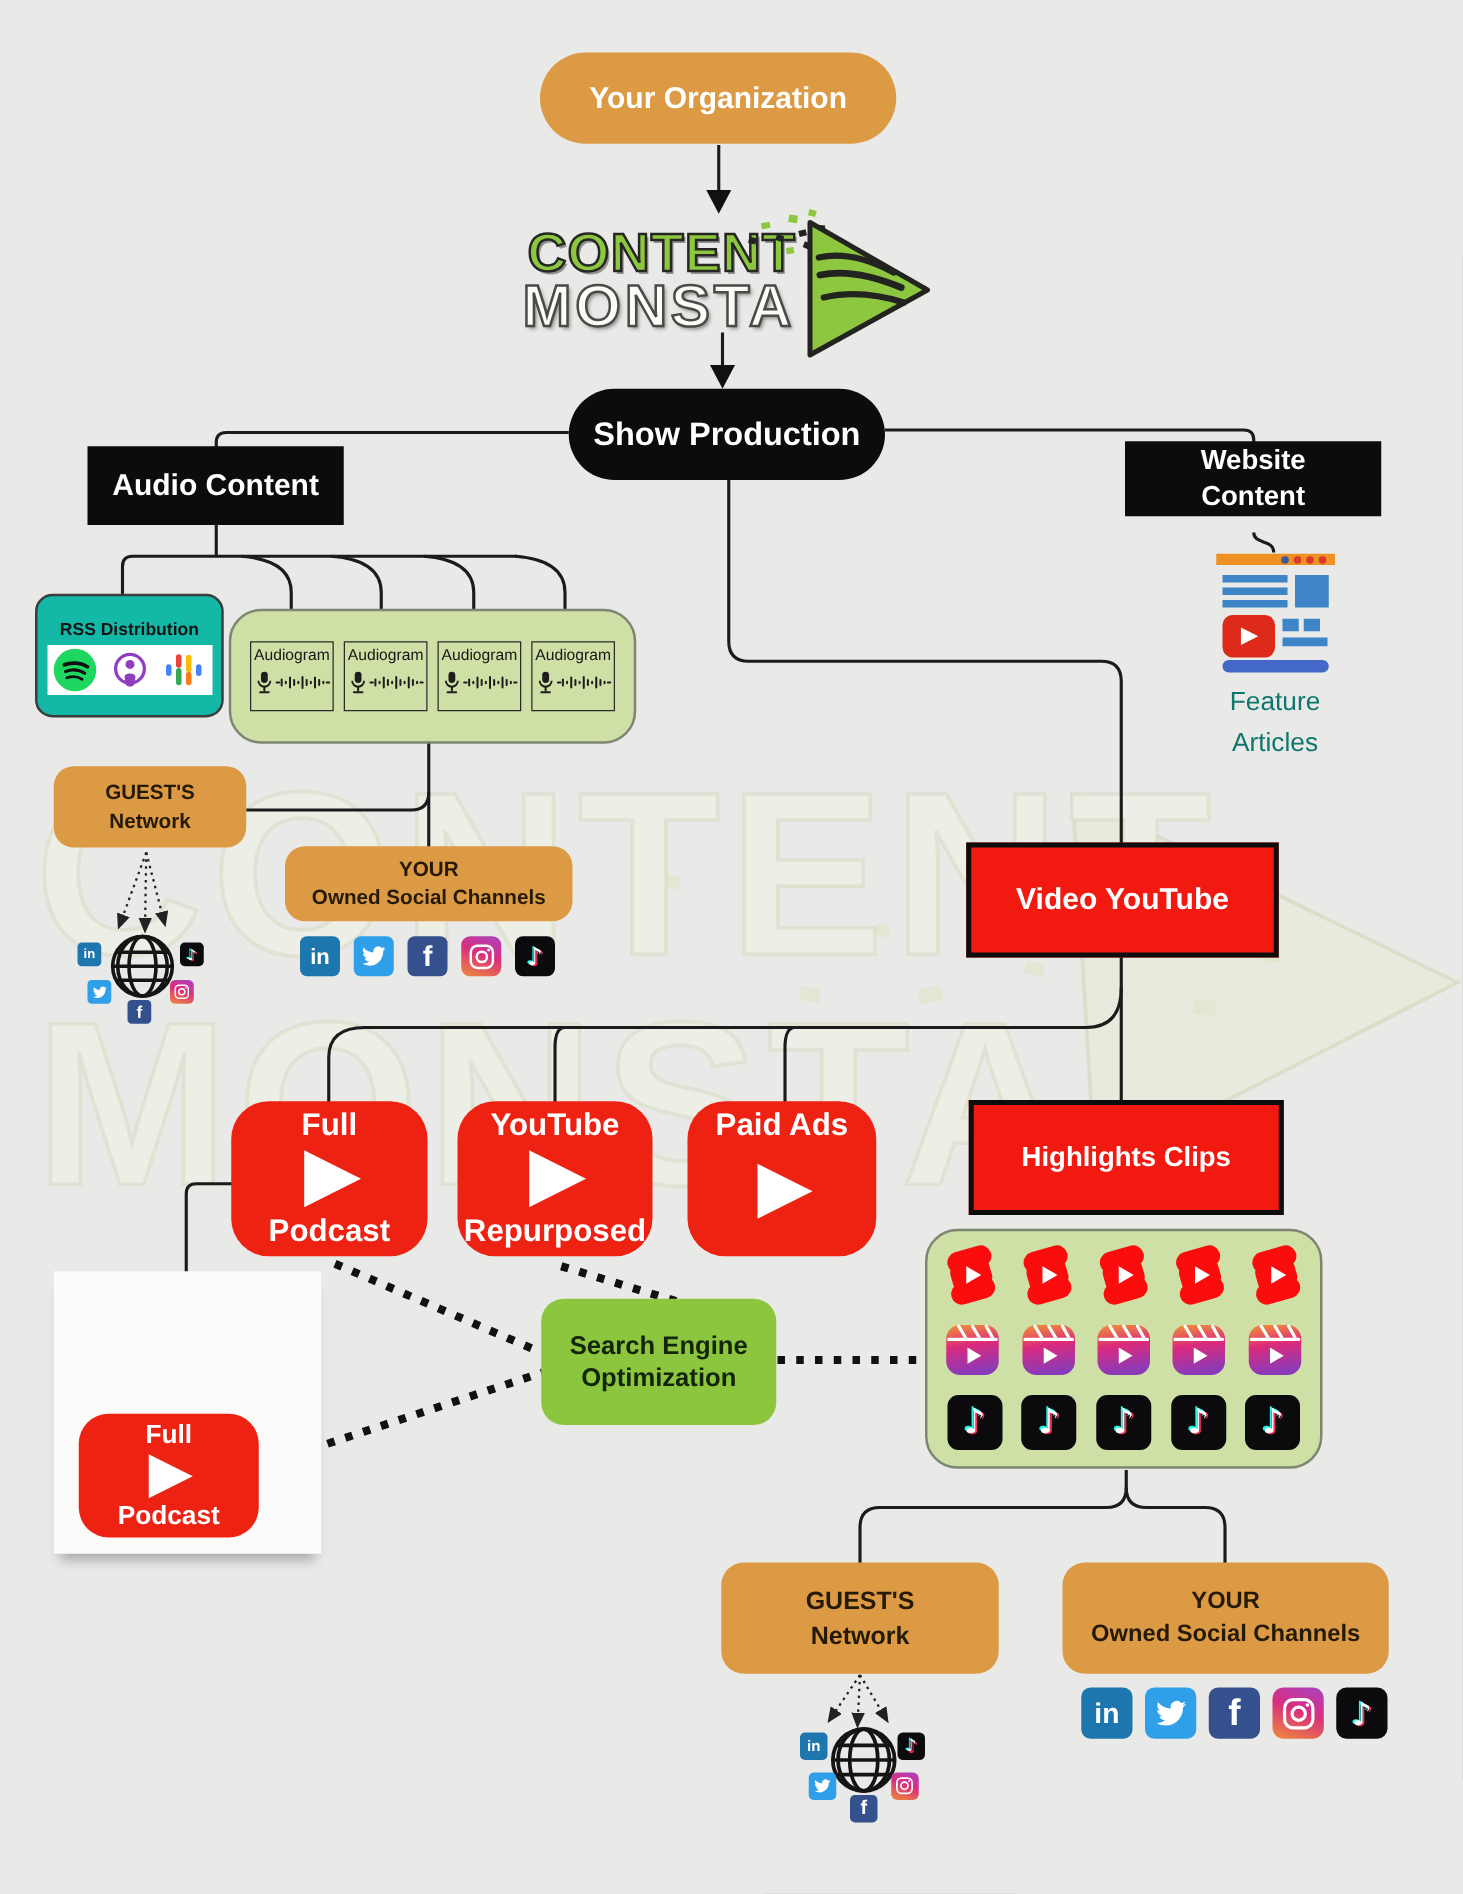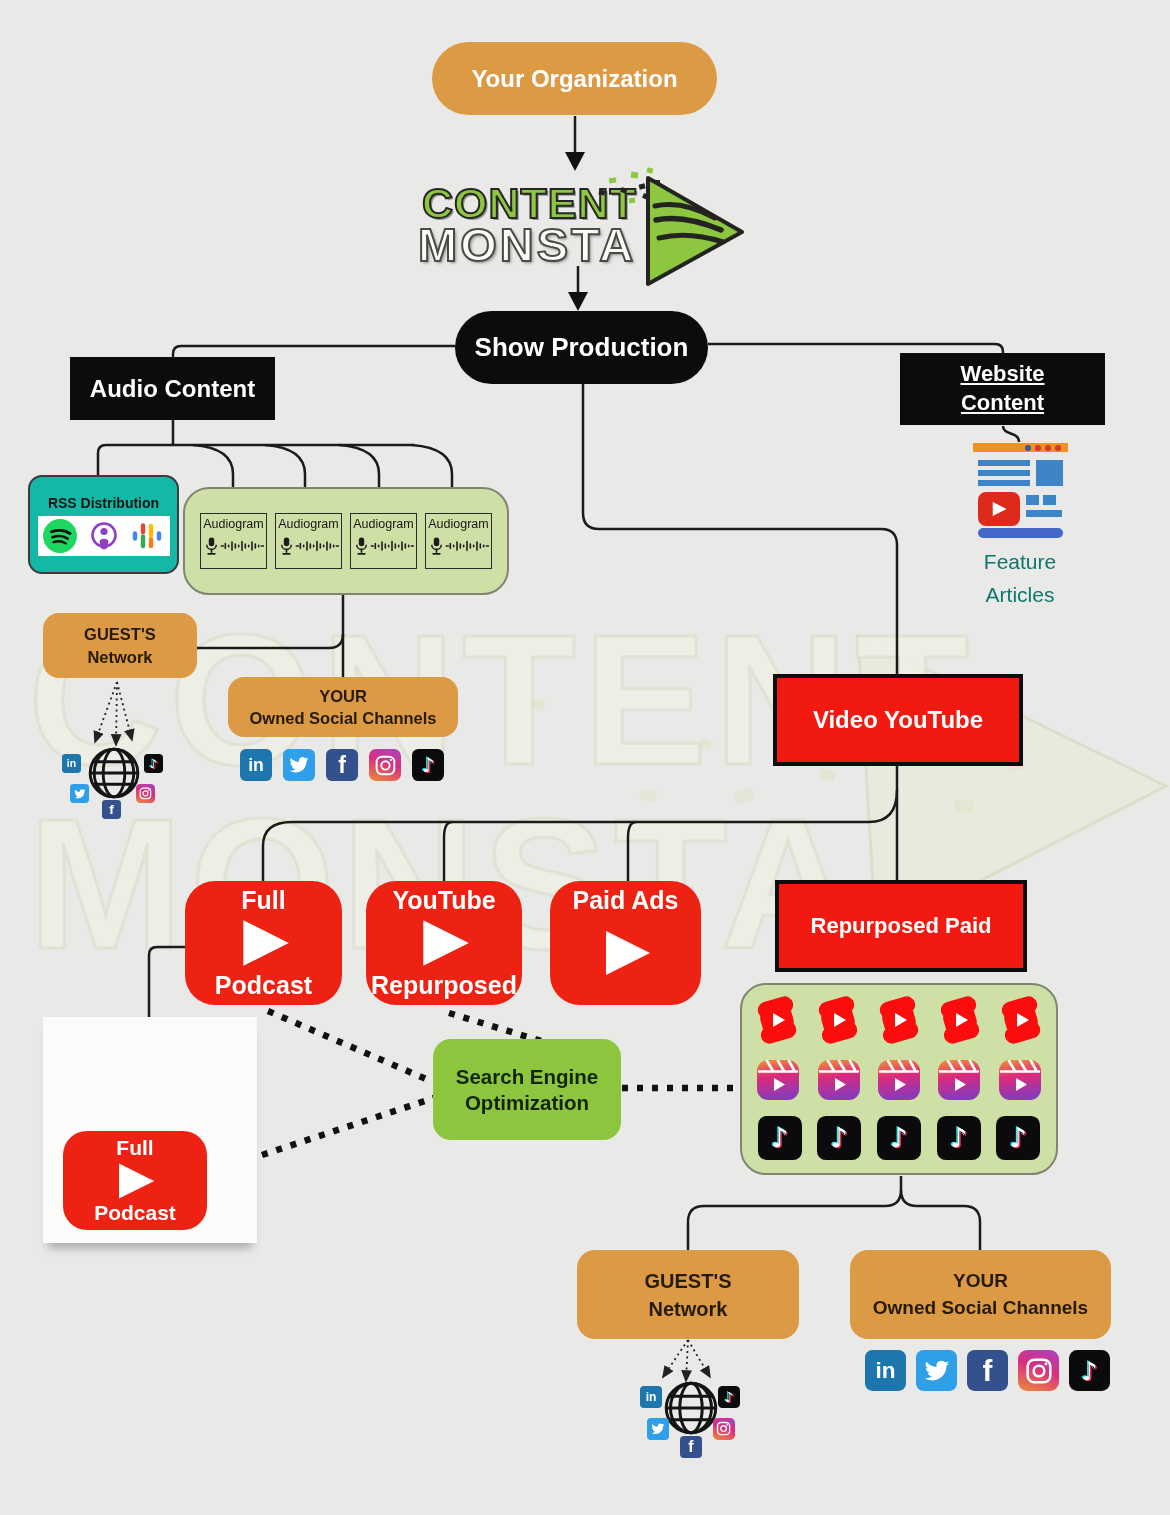--- a/index.html
+++ b/index.html
@@ -177,21 +177,21 @@
   </svg>
 
   <div class="node pill blackbox" style="left:455px;top:311px;width:253px;height:73px;font-size:26px;align-items:center;">
     <span>Show Production</span>
   </div>
 
   <div class="node blackbox" style="left:70px;top:357px;width:205px;height:63px;font-size:24px;align-items:center;">
     <span>Audio Content</span>
   </div>
 
-  <div class="node blackbox" style="left:900px;top:353px;width:205px;height:72px;font-size:22px;line-height:1.3;text-decoration:underline;">
+  <div class="node blackbox" style="left:900px;top:353px;width:205px;height:60px;font-size:22px;line-height:1.3;">
     <span>Website</span>
     <span>Content</span>
   </div>
 
   <div class="node rss">
     <div class="rss-label">RSS Distribution</div>
     <div class="rss-icons">
       <svg width="36" height="36" viewBox="0 0 36 36">
         <circle cx="18" cy="18" r="17" fill="#1ed760"></circle>
         <path d="M9.5,13.8 c6,-2.2 13.5,-1.6 18.5,1.6" stroke="#111" stroke-width="3" fill="none" stroke-linecap="round"></path>
@@ -382,21 +382,21 @@
       <div class="b" style="font-size:21px;">Podcast</div>
     </div>
   </div>
 
   <div class="node seo">
     <span>Search Engine</span>
     <span>Optimization</span>
   </div>
 
   <div class="node redbox" style="left:775px;top:880px;width:244px;height:84px;font-size:22px;">
-    <span>Repurposed Paid</span>
+    <span>Highlights Clips</span>
   </div>
 
   <div class="node greenpanel" style="left:740px;top:983px;width:318px;height:192px;padding:6px 0;box-sizing:border-box;align-items:stretch;">
     <div class="clip-row">
       <svg width="52" height="52" viewBox="0 0 52 52">
         <g transform="rotate(-16 26 26)" fill="#fb0d0d">
           <rect x="10" y="5" width="36" height="17" rx="8.5"></rect>
             <rect x="6" y="30" width="36" height="17" rx="8.5"></rect>
             <rect x="10" y="13" width="32" height="26" rx="9"></rect>
         </g>

